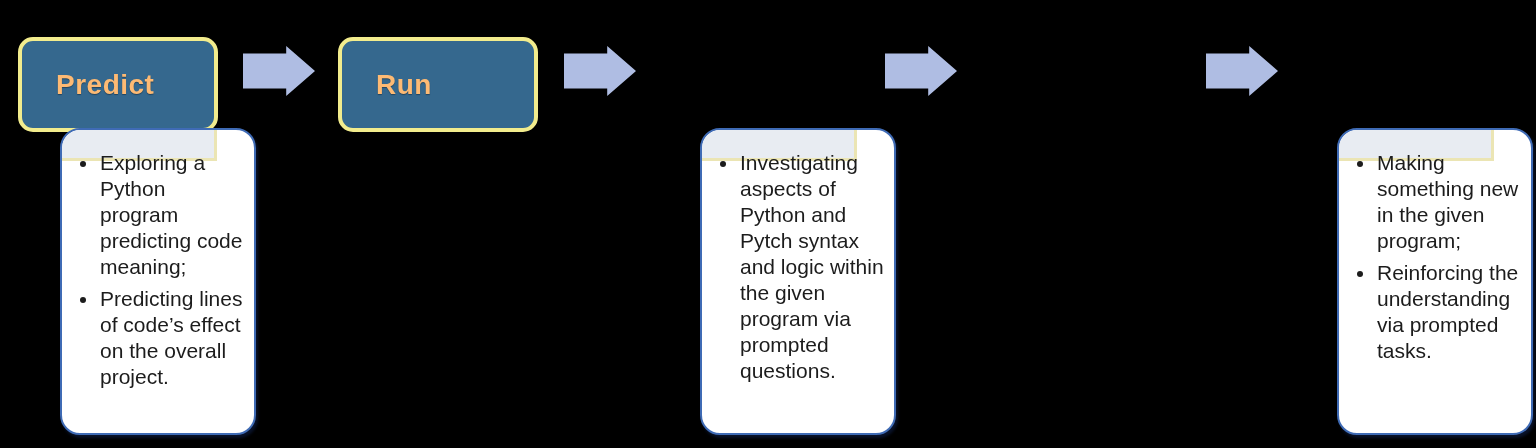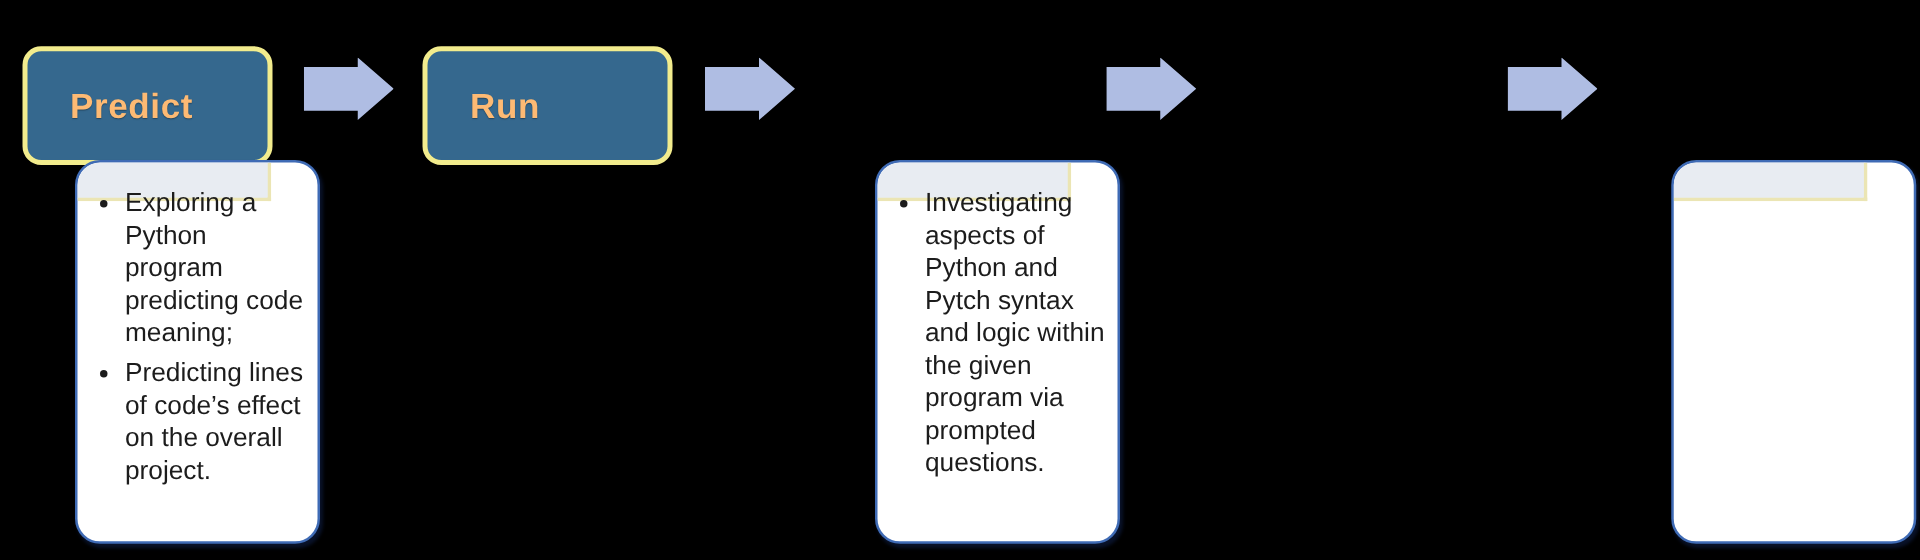--- a/index.html
+++ b/index.html
@@ -127,16 +127,20 @@
   </div>
 
   <div class="arrow" style="left:885px"></div>
 
 
   <div class="arrow" style="left:1206px"></div>
 
   <div class="stage" style="left:1295px">
     <div class="card">
       <div class="tint"></div>
+      <ul>
+        <li>Making something new in the given program;</li>
+        <li>Reinforcing the understanding via prompted tasks.</li>
+      </ul>
     </div>
   </div>
 
 </div>
 
 </body></html>

